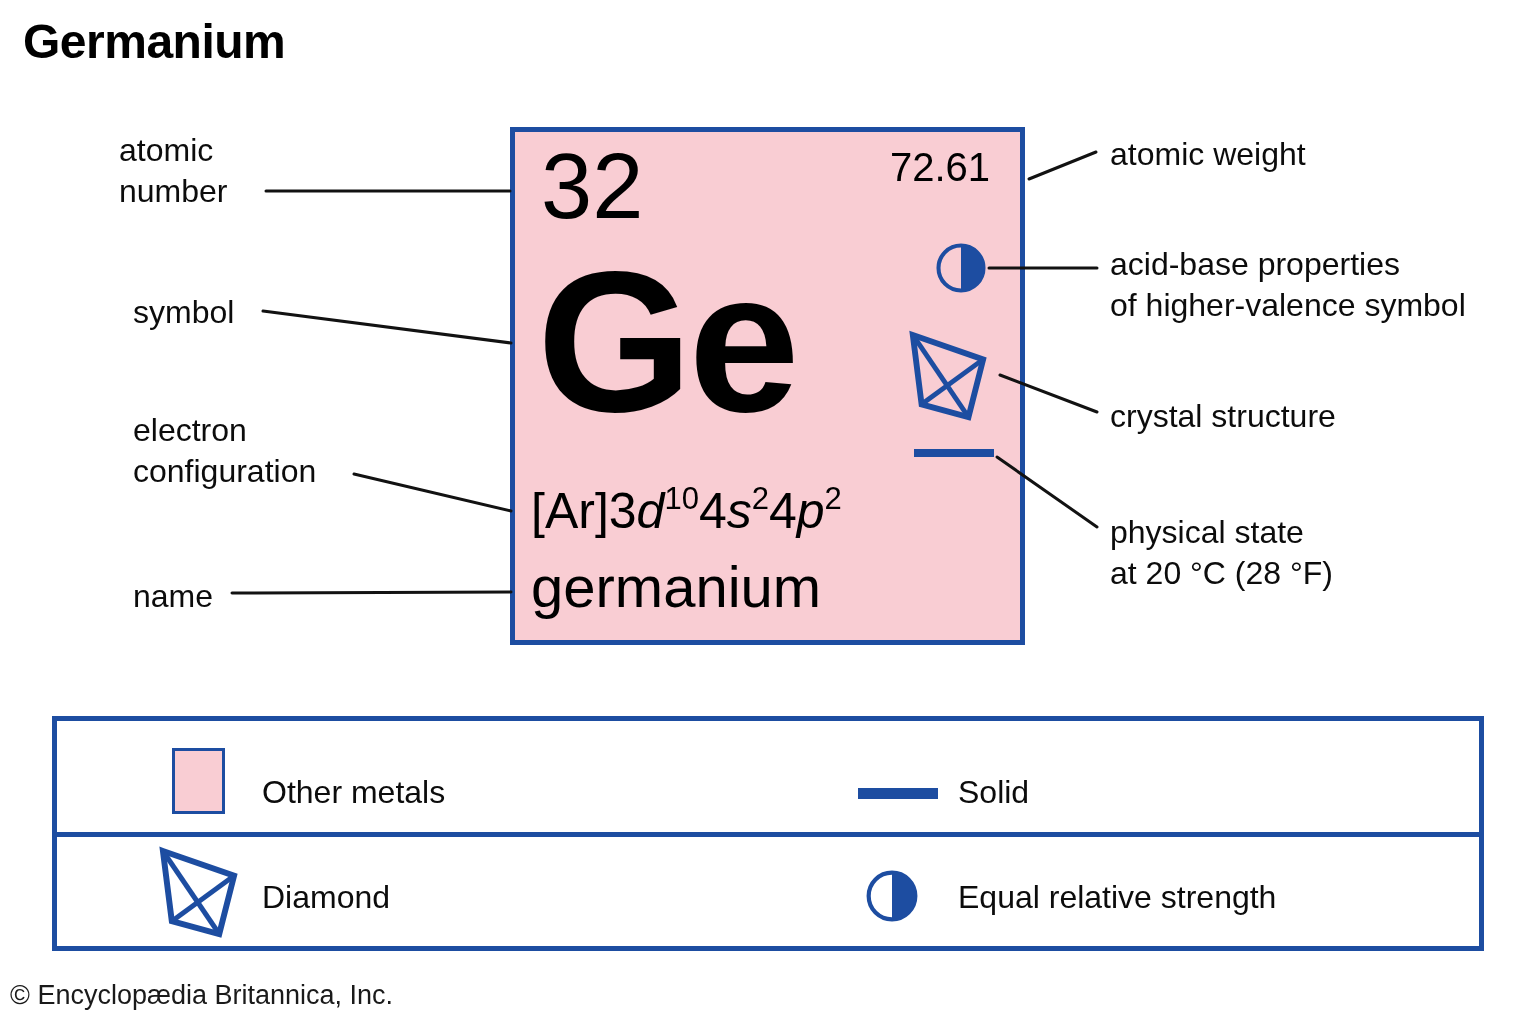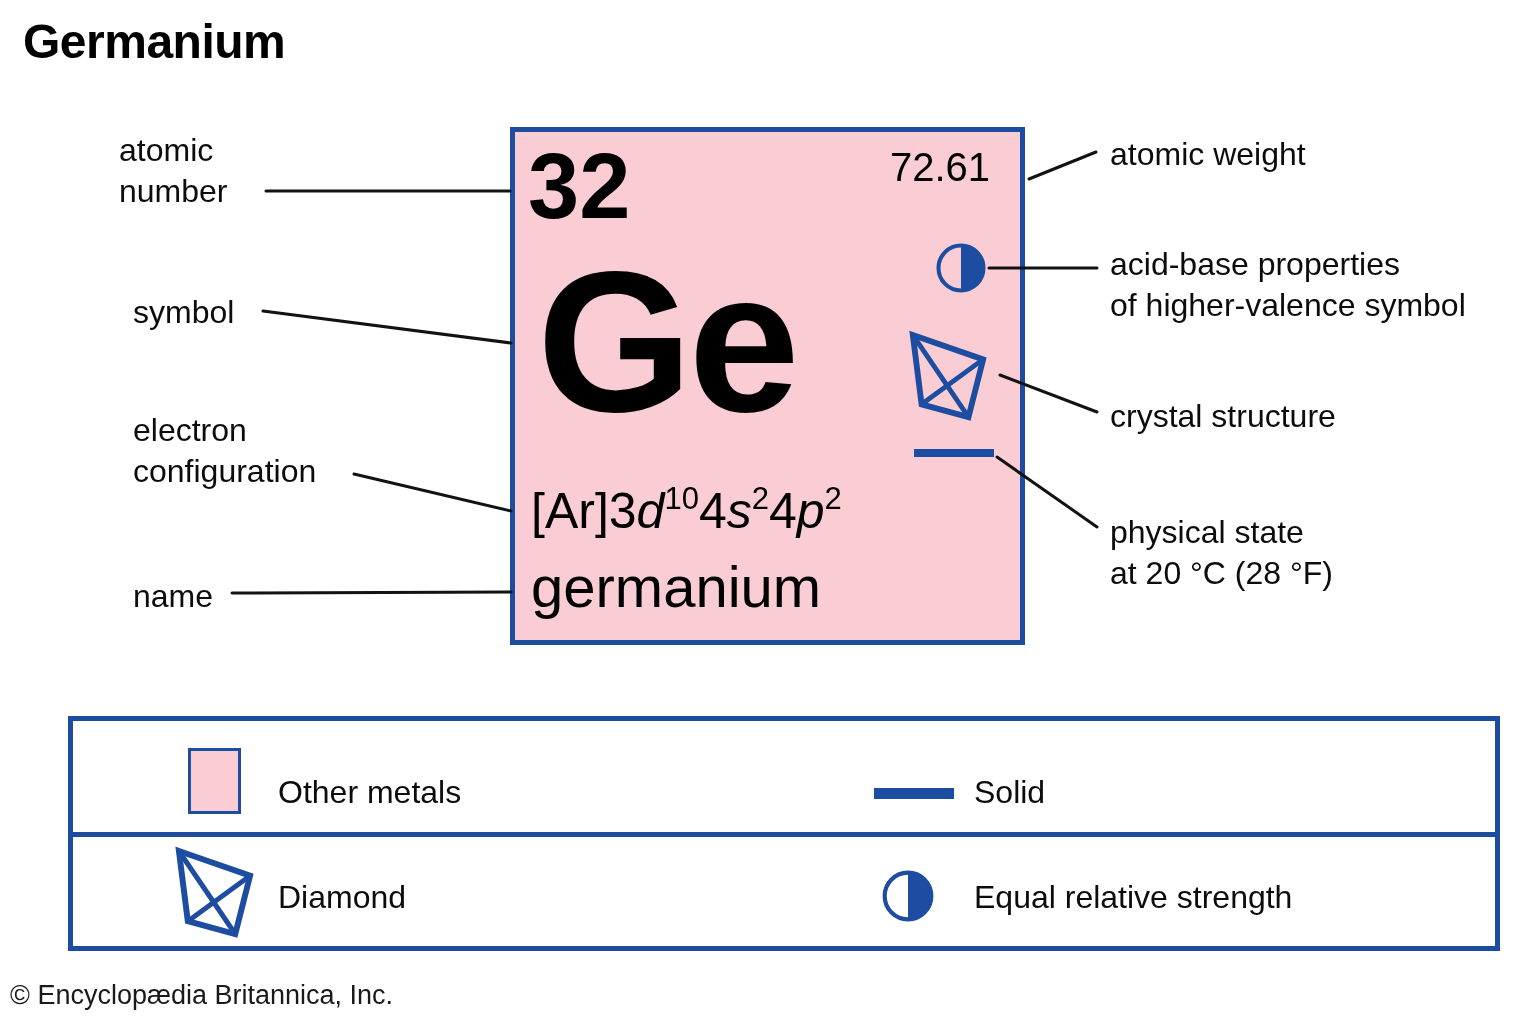--- a/index.html
+++ b/index.html
@@ -33,33 +33,33 @@
   .co-atomic-weight{left:1110px;top:134px;}
   .co-acid-base{left:1110px;top:244px;}
   .co-crystal{left:1110px;top:396px;}
   .co-physical-state{left:1110px;top:512px;}
   
   .element-card{
     left:510px;top:127px;width:515px;height:518px;
     background:var(--element-pink);
     border:5px solid var(--accent-blue);
   }
-  .atomic-number{left:13px;top:8px;font-size:92px;font-weight:bold;line-height:1;}
+  .atomic-number{left:26px;top:8px;font-size:92px;font-weight:normal;line-height:1;}
   .atomic-weight{right:30px;top:15px;font-size:40px;line-height:1;}
   .element-symbol{left:22px;top:110px;font-size:200px;font-weight:bold;line-height:1;letter-spacing:-4px;}
   .electron-config{left:16px;top:352px;font-size:50px;line-height:1.1;white-space:nowrap;}
   .electron-config i{font-style:italic;}
   .electron-config sup{font-size:62%;position:relative;top:-0.05em;vertical-align:super;line-height:0;}
   .element-name{left:16px;top:426px;font-size:58px;line-height:1;}
   .state-line{left:399px;top:317px;width:80px;height:8px;background:var(--accent-blue);}
   .card-halfcircle{left:419px;top:109px;width:54px;height:54px;}
   .card-diamond{left:390px;top:198px;width:84px;height:92px;}
   
   .legend-box{
-    left:68px;top:716px;width:1432px;height:235px;
+    left:52px;top:716px;width:1432px;height:235px;
     background:#ffffff;border:5px solid var(--accent-blue);
   }
   .legend-divider{left:0;top:111px;width:100%;height:5px;background:var(--accent-blue);}
   .legend-label{font-size:32px;line-height:32px;color:#0c0c0c;}
   .sw-pink{left:115px;top:27px;width:53px;height:66px;background:var(--element-pink);border:3px solid var(--accent-blue);}
   .lb-other-metals{left:205px;top:55px;}
   .sw-solid{left:801px;top:67px;width:80px;height:11px;background:var(--accent-blue);}
   .lb-solid{left:901px;top:55px;}
   .sw-diamond{left:98px;top:124px;width:85px;height:95px;}
   .lb-diamond{left:205px;top:160px;}

